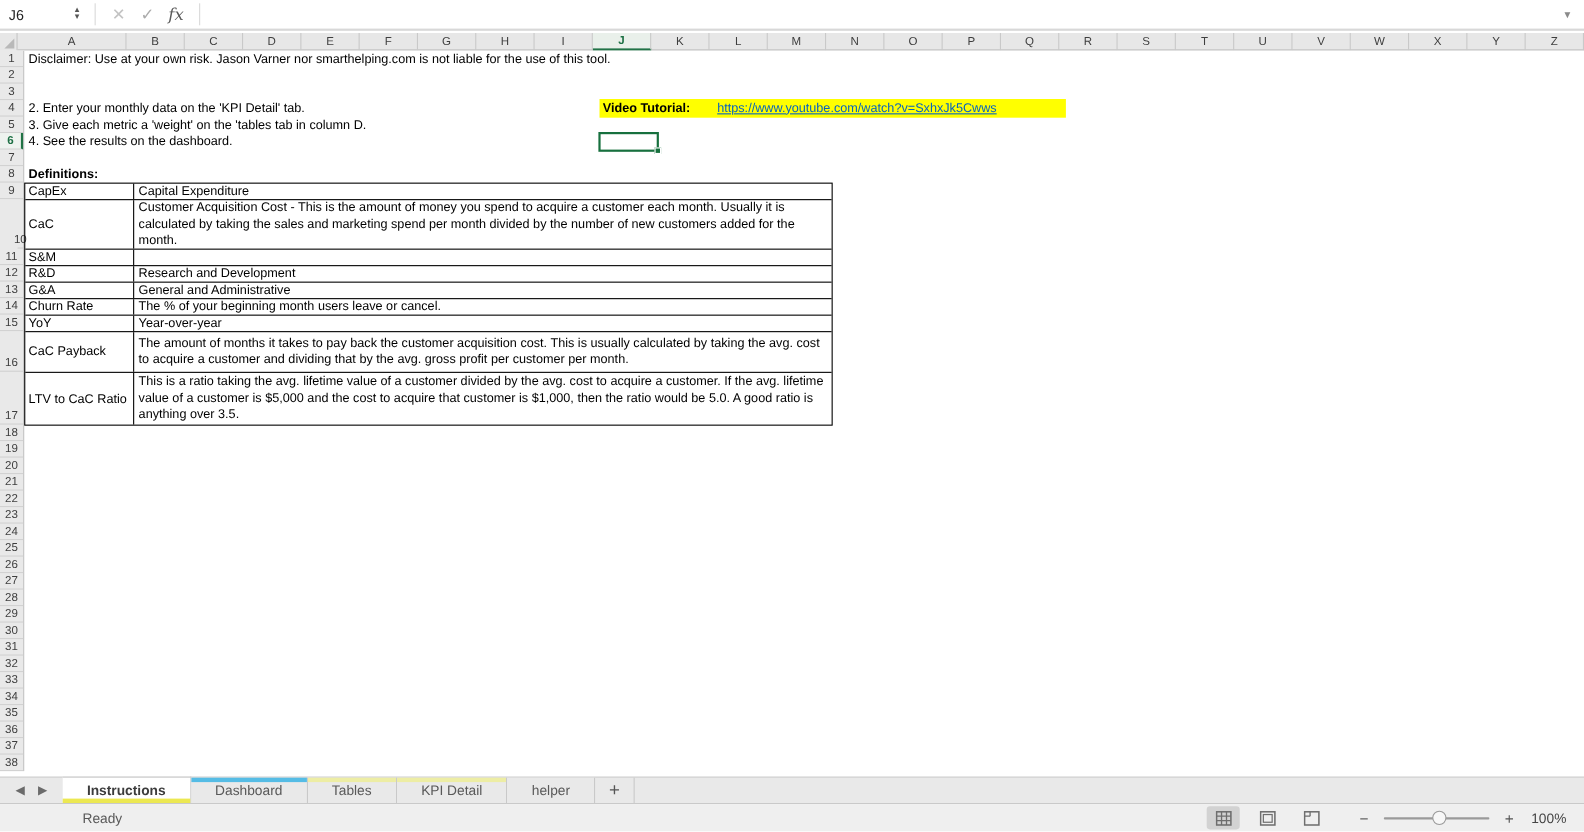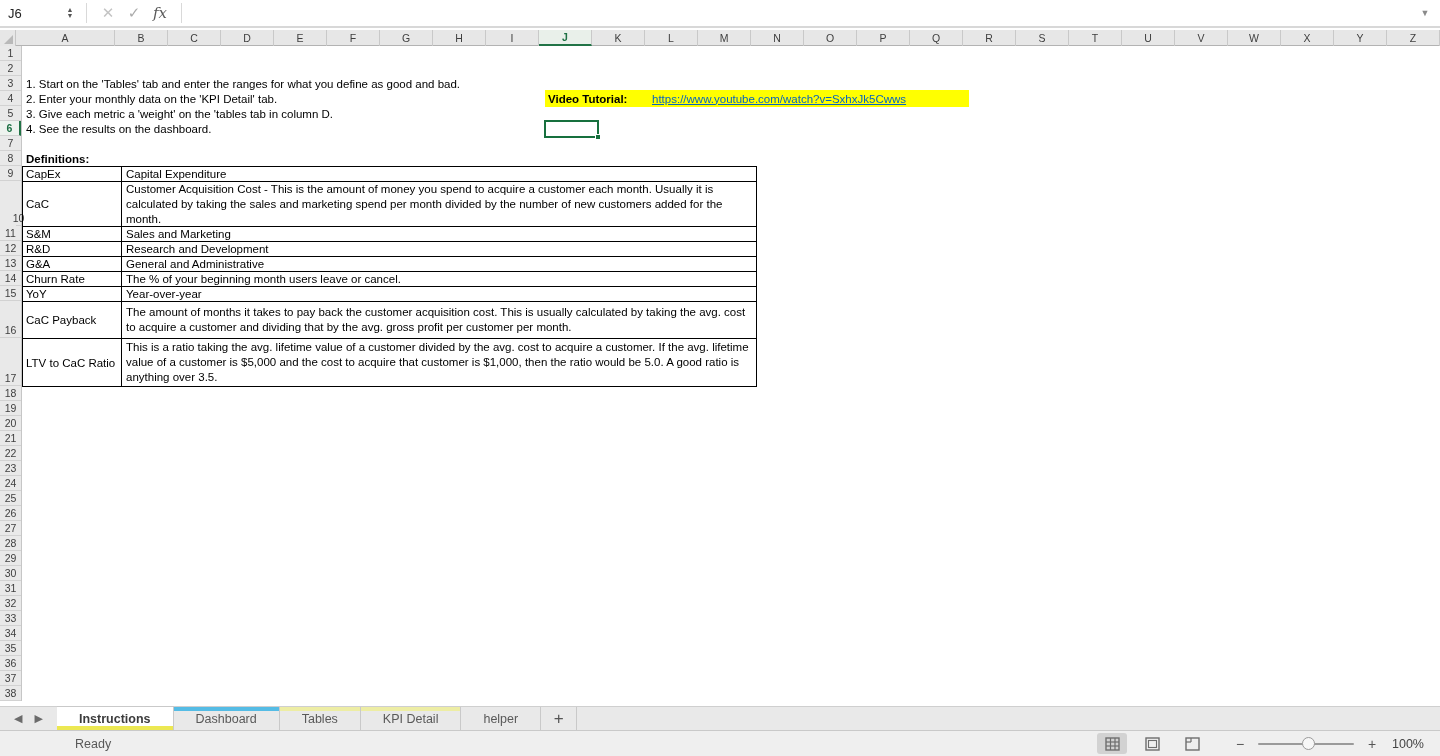--- a/index.html
+++ b/index.html
@@ -189,20 +189,21 @@
         <div class="row-header" style="height: 15px;">31</div>
         <div class="row-header" style="height: 15px;">32</div>
         <div class="row-header" style="height: 15px;">33</div>
         <div class="row-header" style="height: 15px;">34</div>
         <div class="row-header" style="height: 15px;">35</div>
         <div class="row-header" style="height: 15px;">36</div>
         <div class="row-header" style="height: 15px;">37</div>
         <div class="row-header" style="height: 15px;">38</div>
       </div>
 
+    <div class="cell-line" id="line-disclaimer" style="left: 26px; top: 0px; height: 15px;">Disclaimer: Use at your own risk. Jason Varner nor smarthelping.com is not liable for the use of this tool.</div>
 
     <div class="vt-highlight" id="vt-box" style="left: 545px; top: 44px; width: 424px; height: 17px; background: rgb(255, 255, 0);">
       <div class="vt-label">Video Tutorial:</div>
       <div class="vt-link" id="vt-link" style="color: rgb(5, 99, 193);">https://www.youtube.com/watch?v=SxhxJk5Cwws</div>
     </div>
 
     <div class="sel-cell" id="sel-cell" style="left: 544px; top: 74px; width: 55px; height: 18px;">
       <div class="fill-handle"></div>
     </div>
 
@@ -213,21 +214,20 @@
     <div class="def-row" style="height: 14px;">
           <div class="def-term">CapEx</div>
           <div class="def-text">Capital Expenditure</div>
         </div>
         <div class="def-row" style="height: 45px;">
           <div class="def-term">CaC</div>
           <div class="def-text">Customer Acquisition Cost - This is the amount of money you spend to acquire a customer each month. Usually it is calculated by taking the sales and marketing spend per month divided by the number of new customers added for the month.</div>
         </div>
         <div class="def-row" style="height: 15px;">
           <div class="def-term">S&amp;M</div>
-          <div class="def-text">Sales and Marketing</div>
         </div>
         <div class="def-row" style="height: 15px;">
           <div class="def-term">R&amp;D</div>
           <div class="def-text">Research and Development</div>
         </div>
         <div class="def-row" style="height: 15px;">
           <div class="def-term">G&amp;A</div>
           <div class="def-text">General and Administrative</div>
         </div>
         <div class="def-row" style="height: 15px;">
@@ -240,21 +240,20 @@
         </div>
         <div class="def-row" style="height: 37px;">
           <div class="def-term">CaC Payback</div>
           <div class="def-text">The amount of months it takes to pay back the customer acquisition cost. This is usually calculated by taking the avg. cost to acquire a customer and dividing that by the avg. gross profit per customer per month.</div>
         </div>
         <div class="def-row" style="height: 48px;">
           <div class="def-term">LTV to CaC Ratio</div>
           <div class="def-text">This is a ratio taking the avg. lifetime value of a customer divided by the avg. cost to acquire a customer. If the avg. lifetime value of a customer is $5,000 and the cost to acquire that customer is $1,000, then the ratio would be 5.0. A good ratio is anything over 3.5.</div>
         </div>
       </div>
-  <div class="cell-line" style="left: 26px; top: 30px; height: 15px;">1. Start on the 'Tables' tab and enter the ranges for what you define as good and bad.</div>
       <div class="cell-line" style="left: 26px; top: 45px; height: 15px;">2. Enter your monthly data on the 'KPI Detail' tab.</div>
       <div class="cell-line" style="left: 26px; top: 60px; height: 15px;">3. Give each metric a 'weight' on the 'tables tab in column D.</div>
       <div class="cell-line" style="left: 26px; top: 75px; height: 15px;">4. See the results on the dashboard.</div>
     </div>
 
   <div class="tab-bar">
     <div class="tab-nav">
       <span>◀</span>
       <span>▶</span>
     </div>

